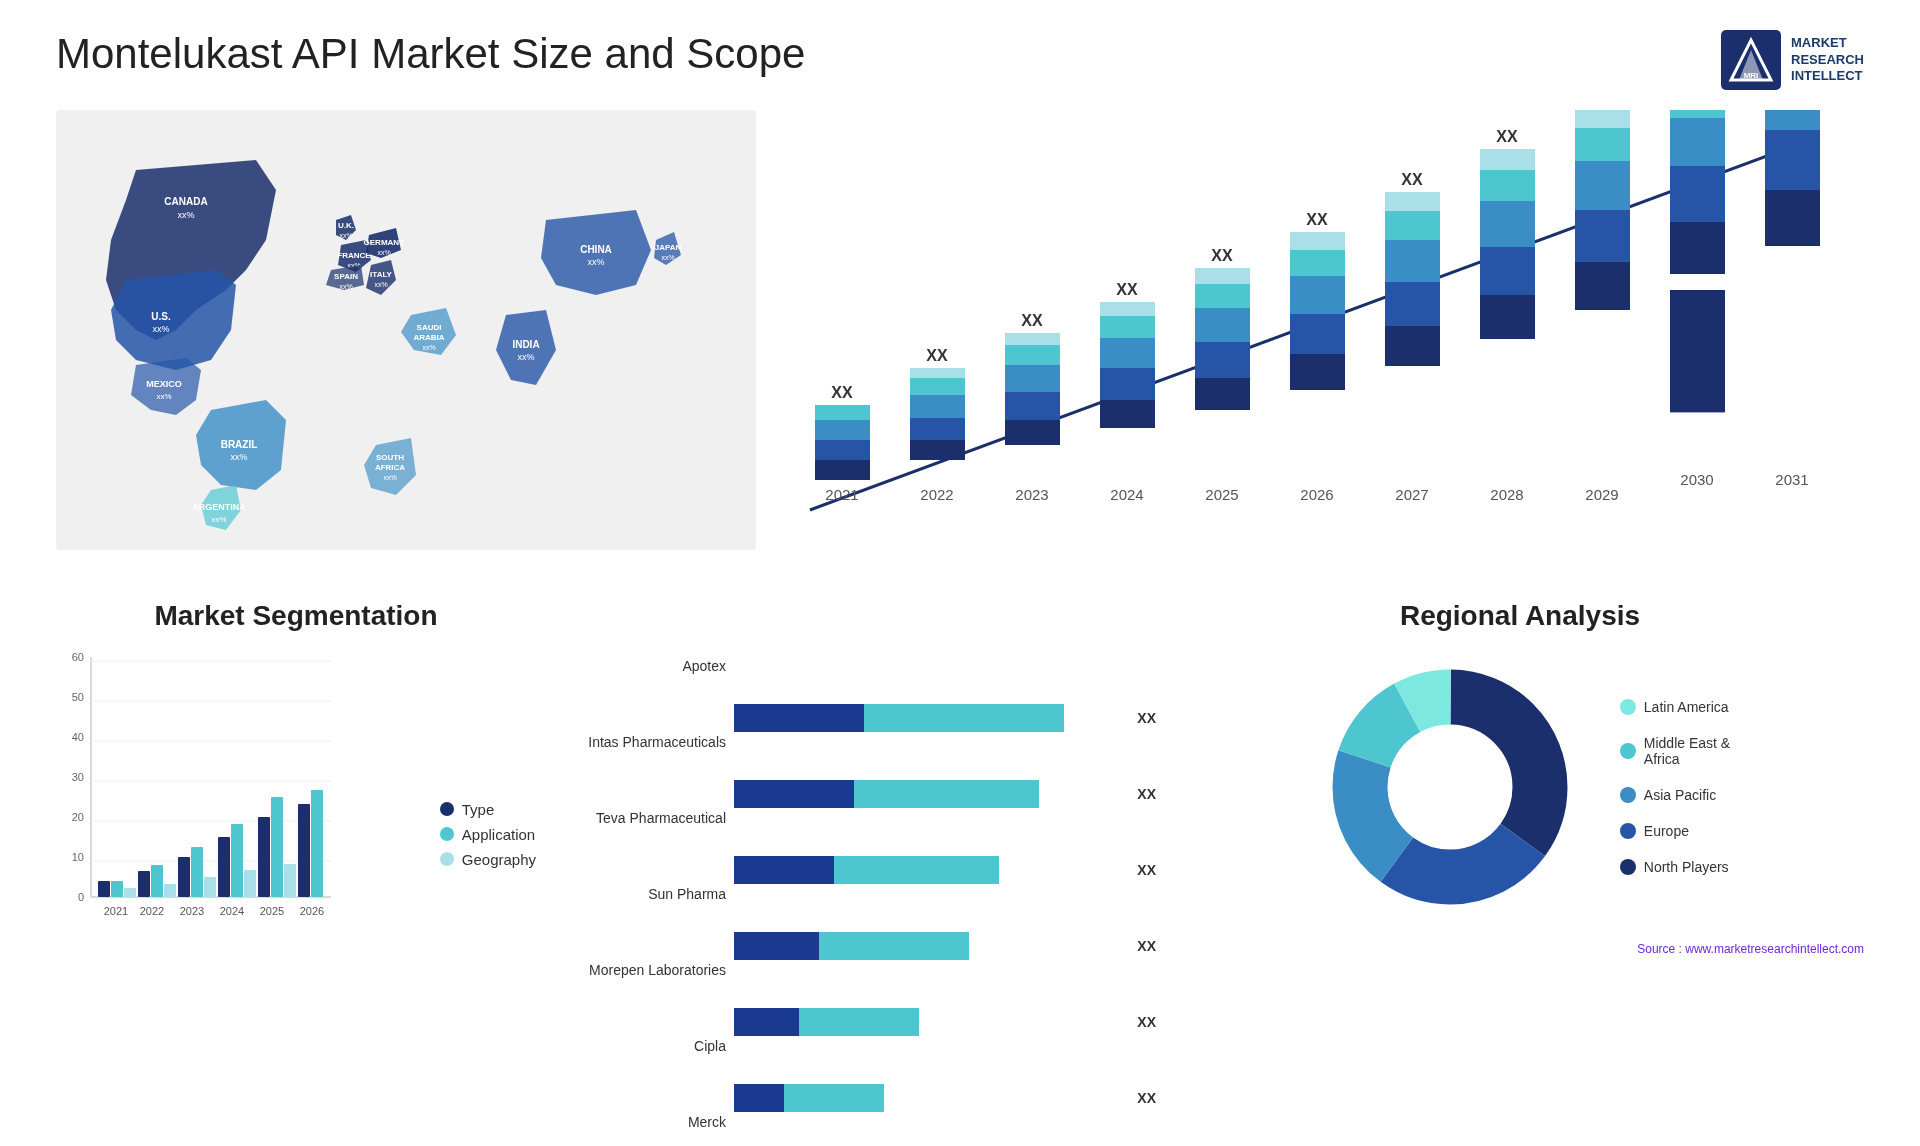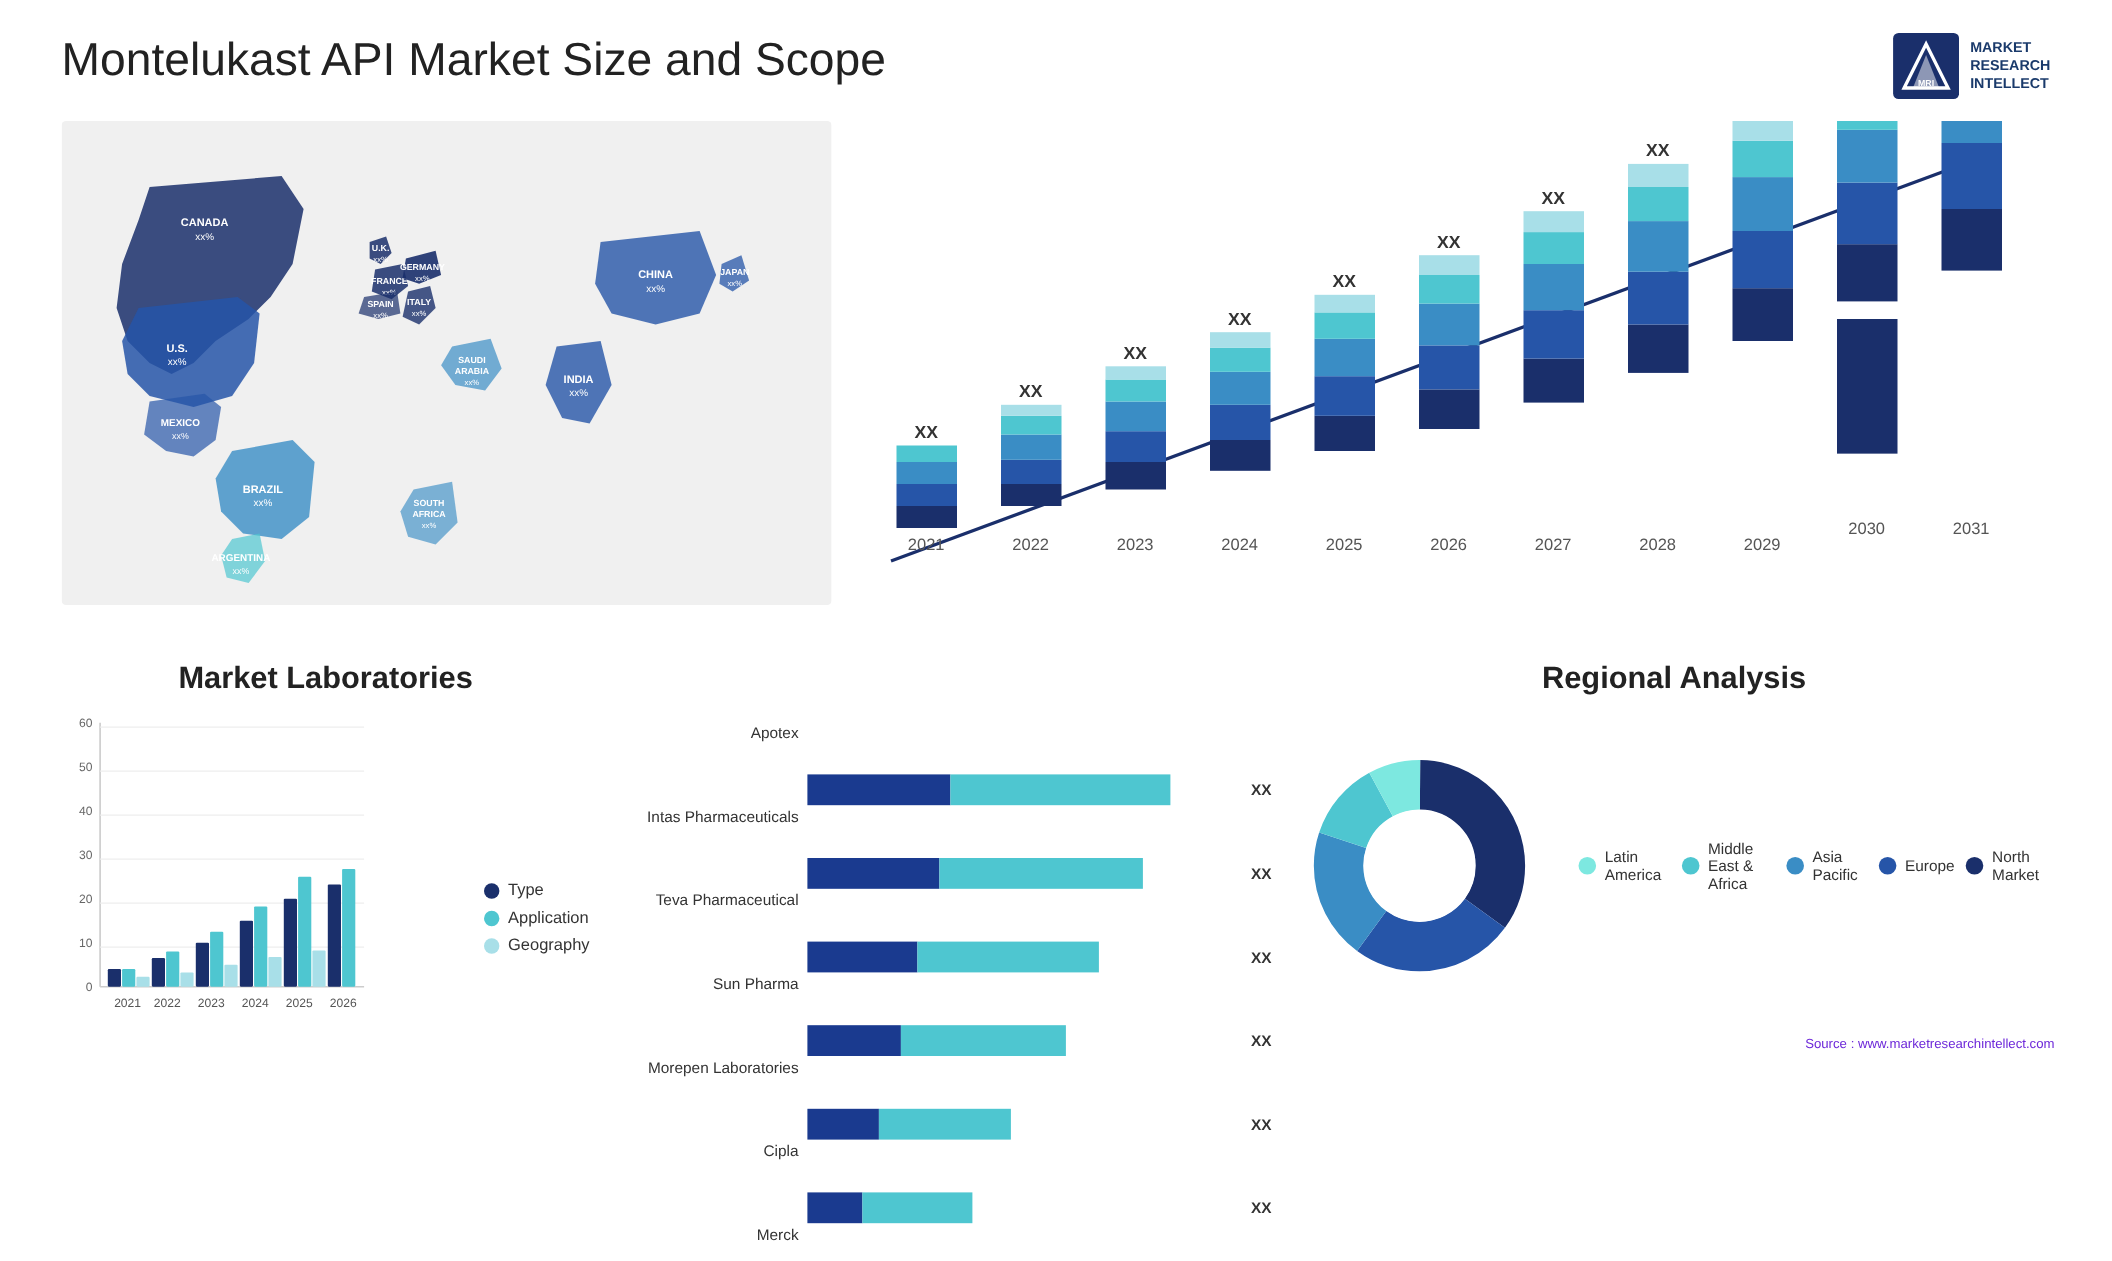--- a/index.html
+++ b/index.html
@@ -144,22 +144,22 @@
 
     
     .donut-container {
       display: flex;
       align-items: center;
       justify-content: center;
       gap: 30px;
     }
     .regional-legend {
       display: flex;
-      flex-direction: row;
-      gap: 10px;
+      flex-direction: column;
+      gap: 20px;
     }
     .regional-legend-item {
       display: flex;
       align-items: center;
       gap: 8px;
       font-size: 14px;
       color: #333;
     }
     .regional-dot {
       width: 16px;
@@ -372,21 +372,21 @@
         </g>
         <text x="1032" y="375" text-anchor="middle" font-size="15" fill="#555">2031</text>
 
       </svg>
     </div>
   </div>
 
   <div class="bottom-section">
 
     <div class="segmentation-section">
-      <div class="section-title">Market Laboratories</div>
+      <div class="section-title">Market Segmentation</div>
       <div style="display:flex; gap:20px; align-items:center;">
 
         <div style="flex:1; position:relative;">
           <svg width="280" height="300" viewBox="0 0 280 300">
 
             <line x1="35" y1="10" x2="35" y2="250" stroke="#ccc" stroke-width="1.5"></line>
             <line x1="35" y1="250" x2="275" y2="250" stroke="#ccc" stroke-width="1.5"></line>
 
             <text x="28" y="14" text-anchor="end" font-size="11" fill="#666">60</text>
             <text x="28" y="54" text-anchor="end" font-size="11" fill="#666">50</text>
@@ -546,20 +546,20 @@
           <div class="regional-legend-item">
             <div class="regional-dot" style="background:#3a8dc5;"></div>
             <span>Asia Pacific</span>
           </div>
           <div class="regional-legend-item">
             <div class="regional-dot" style="background:#2655a8;"></div>
             <span>Europe</span>
           </div>
           <div class="regional-legend-item">
             <div class="regional-dot" style="background:#1a2f6b;"></div>
-            <span>North Market</span>
+            <span>North Players</span>
           </div>
         </div>
       </div>
       <div class="source-text" style="margin-top:15px; font-size:12px; color:#6d28d9;">Source : www.marketresearchintellect.com</div>
     </div>
   </div>
 </div>
 
 </body></html>

